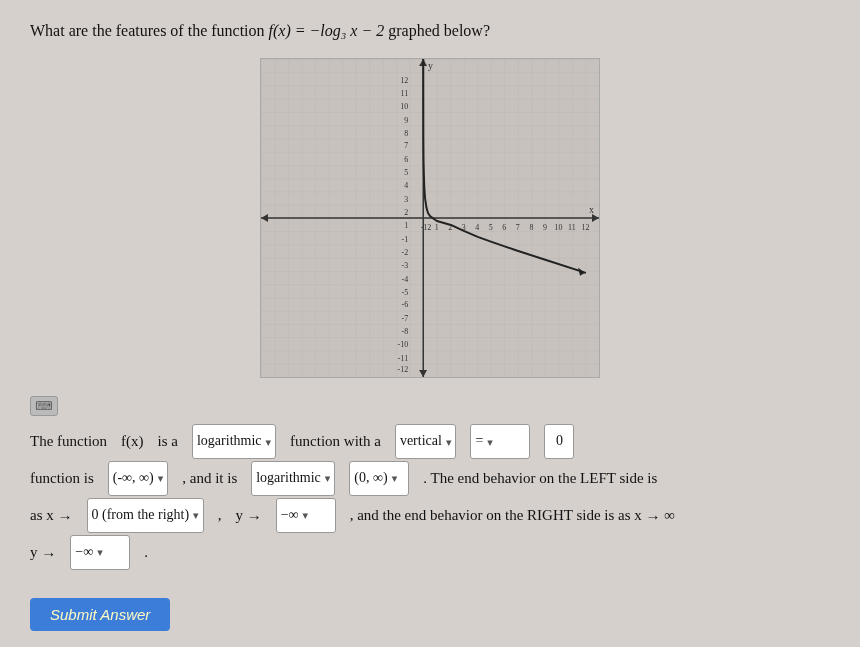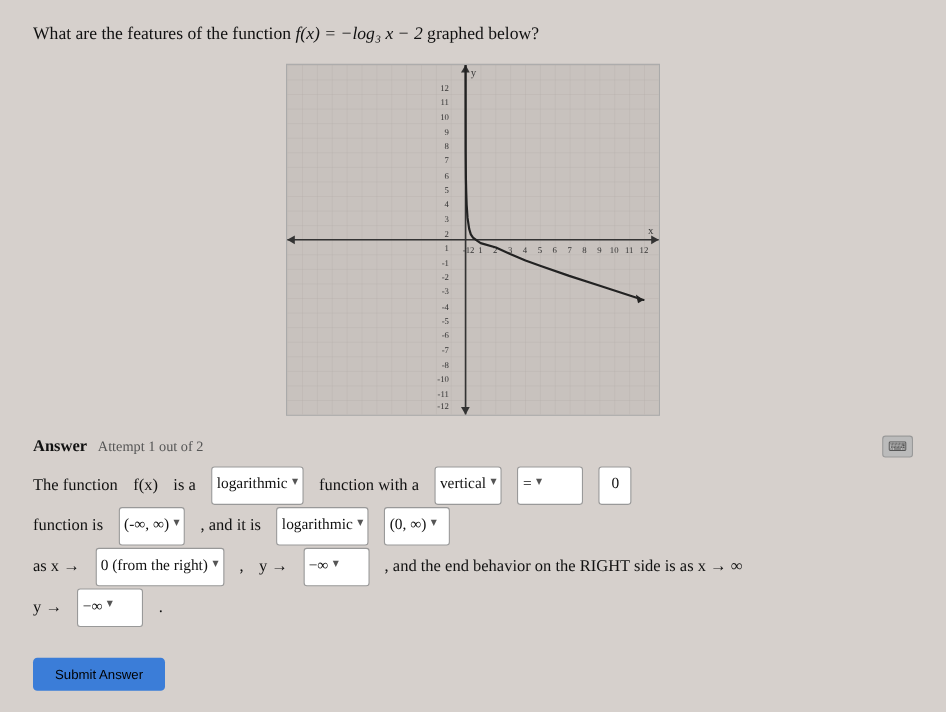--- a/index.html
+++ b/index.html
@@ -73,20 +73,21 @@
     }
     .sentence-row {
       display: flex;
       flex-wrap: wrap;
       align-items: center;
       gap: 14px;
       margin-bottom: 2px;
     }
     .dropdown {
       display: inline-flex;
+      align-items: center;
       background: white;
       border: 1px solid #999;
       border-radius: 3px;
       padding: 1px 4px;
       font-size: 14px;
       cursor: pointer;
       min-width: 60px;
       position: relative;
     }
     .dropdown::after {
@@ -101,27 +102,28 @@
       border: 1px solid #999;
       border-radius: 3px;
       padding: 1px 6px;
       font-size: 14px;
       min-width: 30px;
       text-align: center;
     }
     .submit-btn {
       display: inline-block;
       background: #3b7dd8;
-      color: #000000;
+      color: #fef9c3;
       border: none;
       border-radius: 4px;
       padding: 8px 20px;
-      font-size: 12px;
+      font-size: 15px;
       cursor: pointer;
       margin-top: 16px;
+      font-style: italic;
     }
     .static-text {
       display: inline;
     }
   </style>
 </head>
 <body>
 
 <div class="question-text">
   <span>What are the features of the function </span>
@@ -221,24 +223,20 @@
       " fill="none" stroke="#222" stroke-width="2" stroke-linecap="round" stroke-linejoin="round"></path>
 
       <polygon points="326,215 319,210 321,218" fill="#222"></polygon>
 
     </svg>
   </div>
 </div>
 
 <div class="answer-section">
   <div style="display:flex; align-items:center; justify-content:space-between; margin-bottom:8px;">
-    <div>
-      <span class="answer-label">Answer</span>
-      <span class="attempt-text">Attempt 1 out of 2</span>
-    </div>
     <div class="answer-box-icon">⌨</div>
   </div>
 
   <div class="sentence-block">
 
     <div class="sentence-row">
       <span class="static-text">The function</span>
       <span class="static-text" style="">f(x)</span>
       <span class="static-text">is a</span>
       <span class="dropdown">
@@ -261,20 +259,21 @@
       <span class="dropdown">
         <span>(-∞, ∞)</span>
       </span>
       <span class="static-text">, and it is</span>
       <span class="dropdown">
         <span>logarithmic</span>
       </span>
       <span class="dropdown">
         <span>(0, ∞)</span>
       </span>
+      <span class="static-text">. The end behavior on the LEFT side is</span>
     </div>
 
     <div class="sentence-row">
       <span class="static-text">as x →</span>
       <span class="dropdown">
         <span>0 (from the right)</span>
       </span>
       <span class="static-text">,</span>
       <span class="static-text">y →</span>
       <span class="dropdown">

